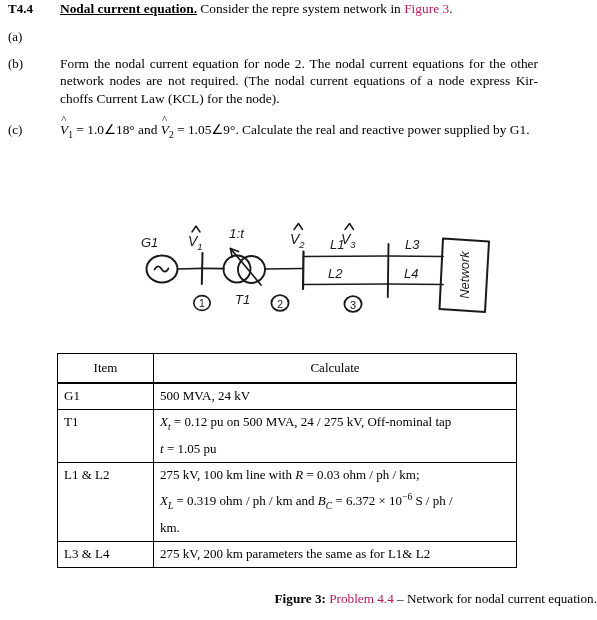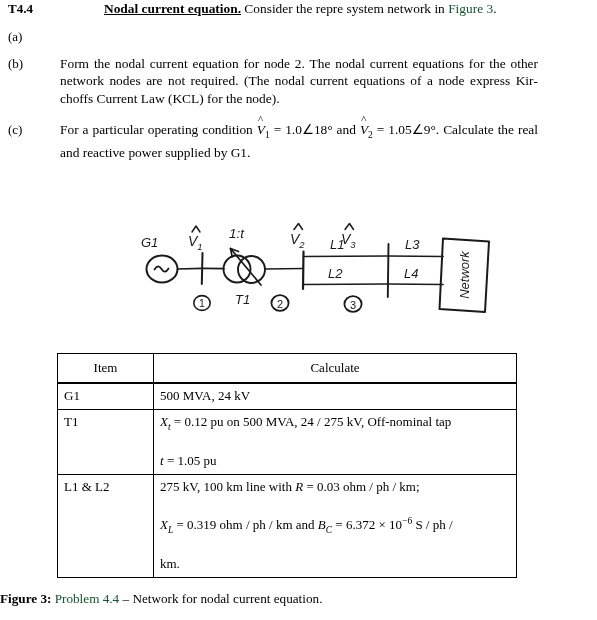--- a/index.html
+++ b/index.html
@@ -41,23 +41,22 @@
   .ptext {
     width: 478px;
     flex: 0 0 478px;
     line-height: 17.5px;
     text-align: justify;
     font-size: 13.4px;
   }
   .ptext .lead {
     font-weight: bold;
     text-decoration: underline;
-    margin-left: 44px;
-  }
-  .blue { color: #14532d; }
+  }
+  .blue { color: #be185d; }
 
   
   .mvar {
     font-style: italic;
     position: relative;
     display: inline-block;
   }
   .hatwrap {
     position: relative;
     display: inline-block;
@@ -101,29 +100,29 @@
     line-height: 18px;
   }
   .ptable thead th {
     text-align: center;
     border-bottom: 2px solid #000;
     padding: 5px 6px 5px 6px;
   }
   .ptable .c-item { width: 83px; }
   .ptable td.c-item { white-space: nowrap; }
   .ptable .ln { display: block; }
-  .ptable .ln2 { display: block; margin-top: 16px; }
+  .ptable .ln2 { display: block; margin-top: 4px; }
 
   
   .caption {
     position: absolute;
     left: 0;
     top: 591px;
     width: 597px;
-    text-align: left;
+    text-align: right;
     font-size: 13.2px;
   }
   .caption .fig { font-weight: bold; }
 </style>
 </head>
 <body>
 
 <div class="problem">
 
   <div class="prow">
@@ -138,21 +137,21 @@
   </div>
 
   <div class="prow" style="margin-top:7px;">
     <div class="plabel">(b)</div>
     <div class="ptext">Form the nodal current equation for node 2. The nodal current equations for the other network nodes are not required. (The nodal current equations of a node express Kir­choffs Current Law (KCL) for the node).</div>
   </div>
 
   <div class="prow" style="margin-top:14px;">
     <div class="plabel">(c)</div>
     <div class="ptext">
-      <span>For a particular operating condition </span><span class="hatwrap"><span class="hat">^</span><span>V</span></span><sub class="sm">1</sub><span> = </span><span>1.0∠18°</span><span> and </span><span class="hatwrap"><span class="hat">^</span><span>V</span></span><sub class="sm">2</sub><span> = </span><span>1.05∠9°</span><span>. Calculate the real and reactive power supplied by G1.</span>
+      <span class="hatwrap"><span class="hat">^</span><span>V</span></span><sub class="sm">1</sub><span> = </span><span>1.0∠18°</span><span> and </span><span class="hatwrap"><span class="hat">^</span><span>V</span></span><sub class="sm">2</sub><span> = </span><span>1.05∠9°</span><span>. Calculate the real and reactive power supplied by G1.</span>
     </div>
   </div>
 
 </div>
 
 <div class="figure-area">
   <svg width="597" height="135" viewBox="0 0 597 135">
     <g fill="none" stroke="#1a1a1a" stroke-width="1.7" stroke-linecap="round" stroke-linejoin="round">
 
       <ellipse cx="162" cy="64" rx="15.5" ry="13.5" stroke-width="2"></ellipse>
@@ -248,18 +247,24 @@
 
     <tr>
       <td class="c-item">L1 &amp; L2</td>
       <td>
         <span class="ln"><span>275 kV, 100 km line with </span><span class="mvar">R</span><span> =  0.03  ohm / ph / km;</span></span>
         <span class="ln2"><span class="mvar">X</span><sub class="sm" style="font-style:italic">L</sub><span> =  0.319  ohm / ph / km and </span><span class="mvar">B</span><sub class="sm" style="font-style:italic">C</sub><span> =  6.372 × 10</span><sup class="sm">−6</sup><span> S / ph /</span></span>
         <span class="ln2">km.</span>
       </td>
     </tr>
 
+    <tr>
+      <td class="c-item">L3 &amp; L4</td>
+      <td>
+        <span class="ln">275 kV, 200 km parameters the same as for L1&amp; L2</span>
+      </td>
+    </tr>
   </tbody>
 </table>
 
 <div class="caption">
   <span class="fig">Figure 3:</span><span class="blue"> Problem 4.4</span><span> – Network for nodal current equation.</span>
 </div>
 
 </body></html>

